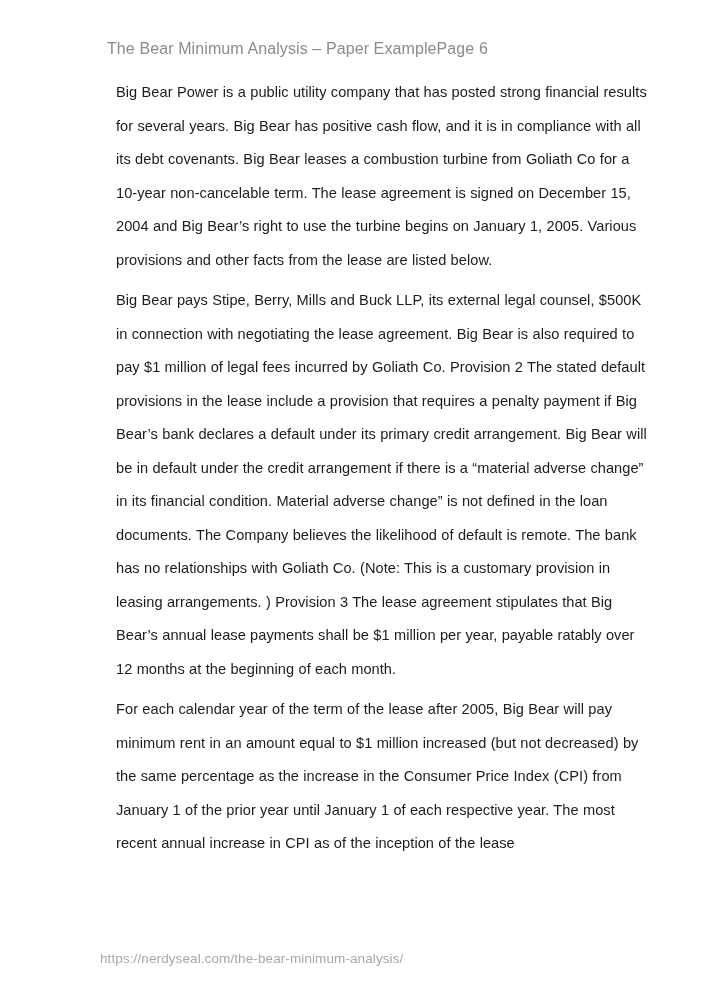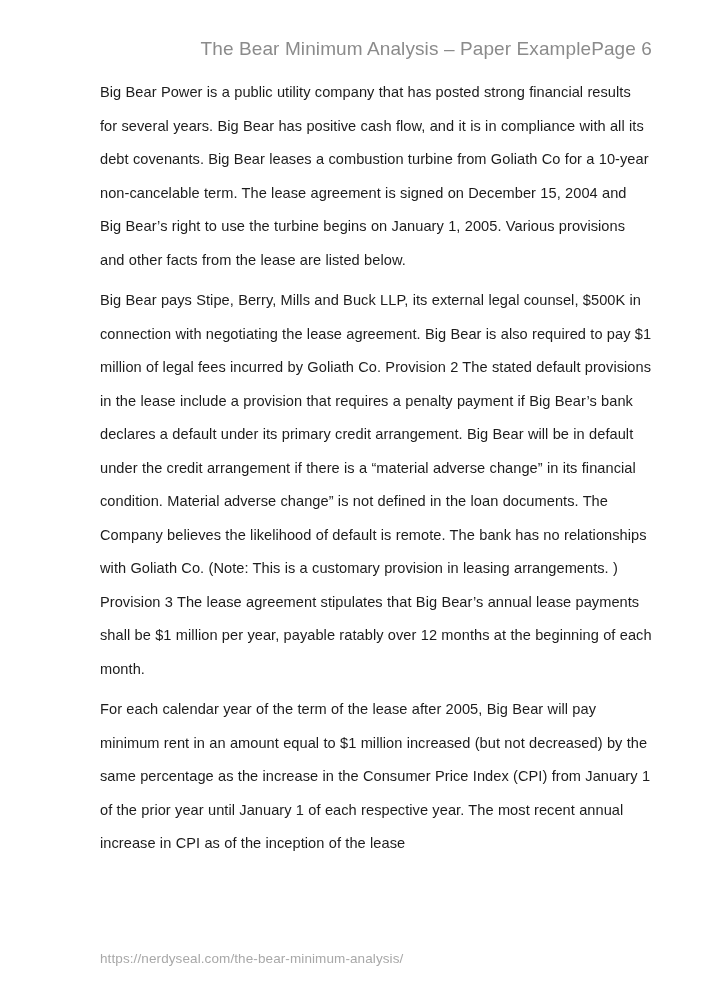--- a/index.html
+++ b/index.html
@@ -22,22 +22,22 @@
     background: #ffffff;
     box-sizing: border-box;
   }
   .page-header {
     position: absolute;
     top: 40px;
     left: 100px;
     width: 552px;
     display: flex;
     align-items: baseline;
-    justify-content: flex-end;
-    font-size: 19px;
+    justify-content: flex-start;
+    font-size: 16px;
     line-height: 18px;
     color: #8b8b8b;
     letter-spacing: 0.1px;
     white-space: nowrap;
   }
   .page-header .header-title {
     padding-left: 7px;
   }
   .page-header .header-page-number {
     padding-right: 0px;
@@ -45,21 +45,21 @@
   .content {
     position: absolute;
     top: 76px;
     left: 100px;
     width: 552px;
   }
   .para {
     font-size: 14.6px;
     line-height: 33.5px;
     color: #1c1c1c;
-    margin: 0 0 7px 0;
+    margin: 0 0 7px 16px;
     text-align: left;
     word-spacing: 0.2px;
     letter-spacing: 0.05px;
   }
   .para:last-of-type {
     margin-bottom: 0;
   }
   .page-footer {
     position: absolute;
     top: 938px;

